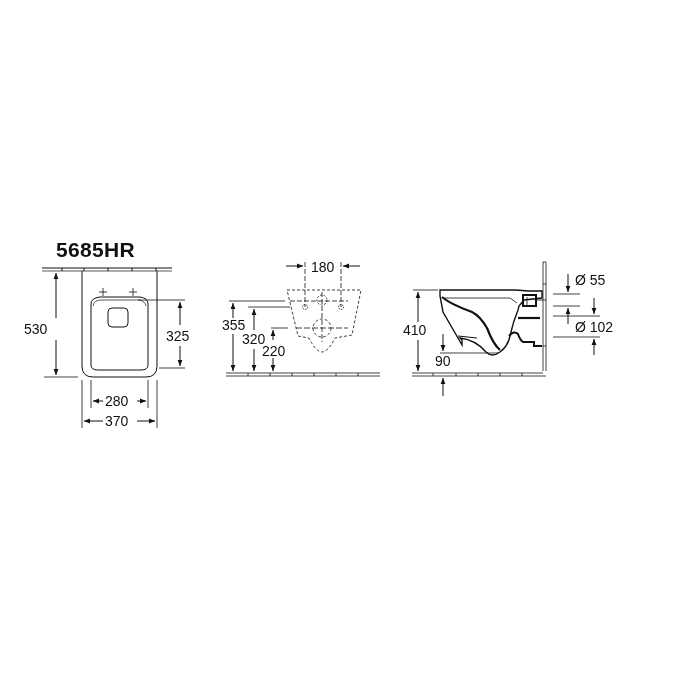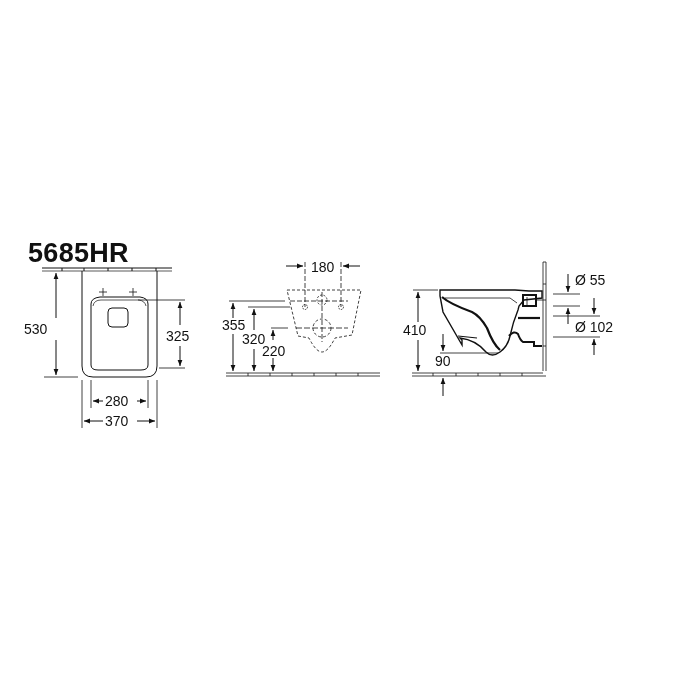--- a/index.html
+++ b/index.html
@@ -1,17 +1,17 @@
 <!DOCTYPE html>
 <html><head>
 <meta charset="utf-8">
 <style>
   html, body { margin: 0; padding: 0; background: #ffffff; }
   body { width: 680px; height: 680px; position: relative; overflow: hidden; font-family: "Liberation Sans", sans-serif; }
-  .title { position: absolute; left: 28px; top: 238px; font-size: 27px; font-weight: bold; color: #111; letter-spacing: 0.3px; }
+  .title { position: absolute; left: 56px; top: 238px; font-size: 21px; font-weight: bold; color: #111; letter-spacing: 0.3px; }
   svg { position: absolute; left: 0; top: 0; }
   .dim { font-family: "Liberation Sans", sans-serif; font-size: 14px; fill: #111; }
 </style>
 </head>
 <body>
 
 <div class="title">5685HR</div>
 
 <svg width="680" height="680" viewBox="0 0 680 680">
   <defs>

